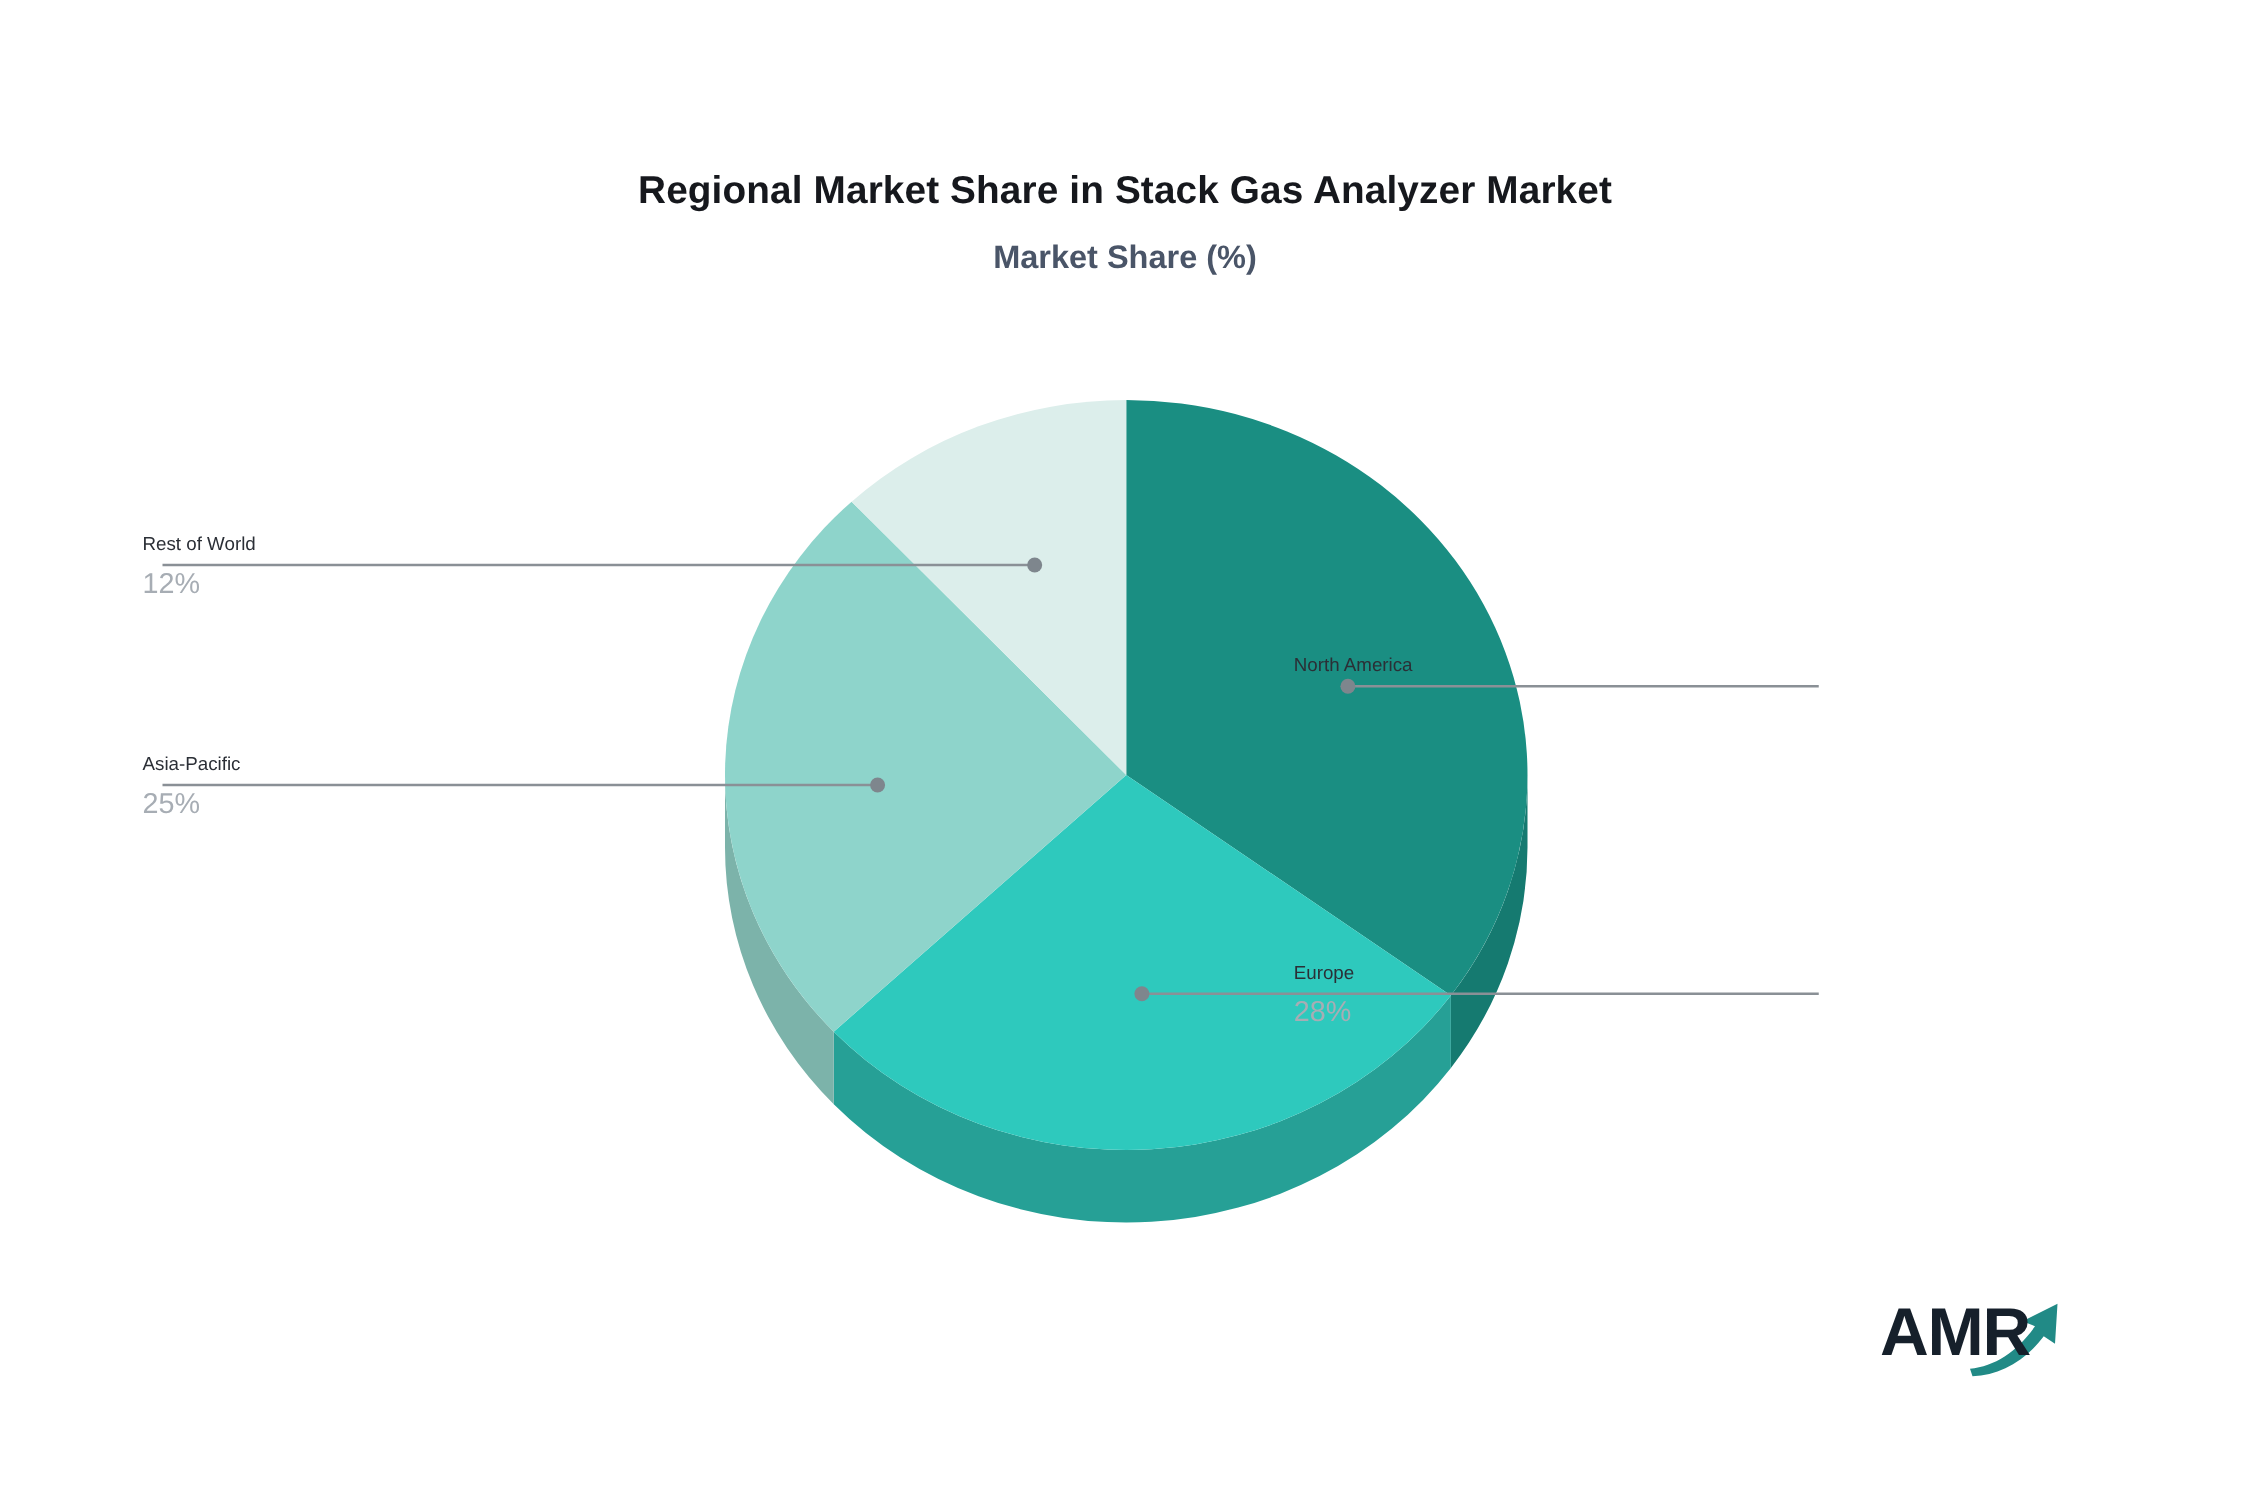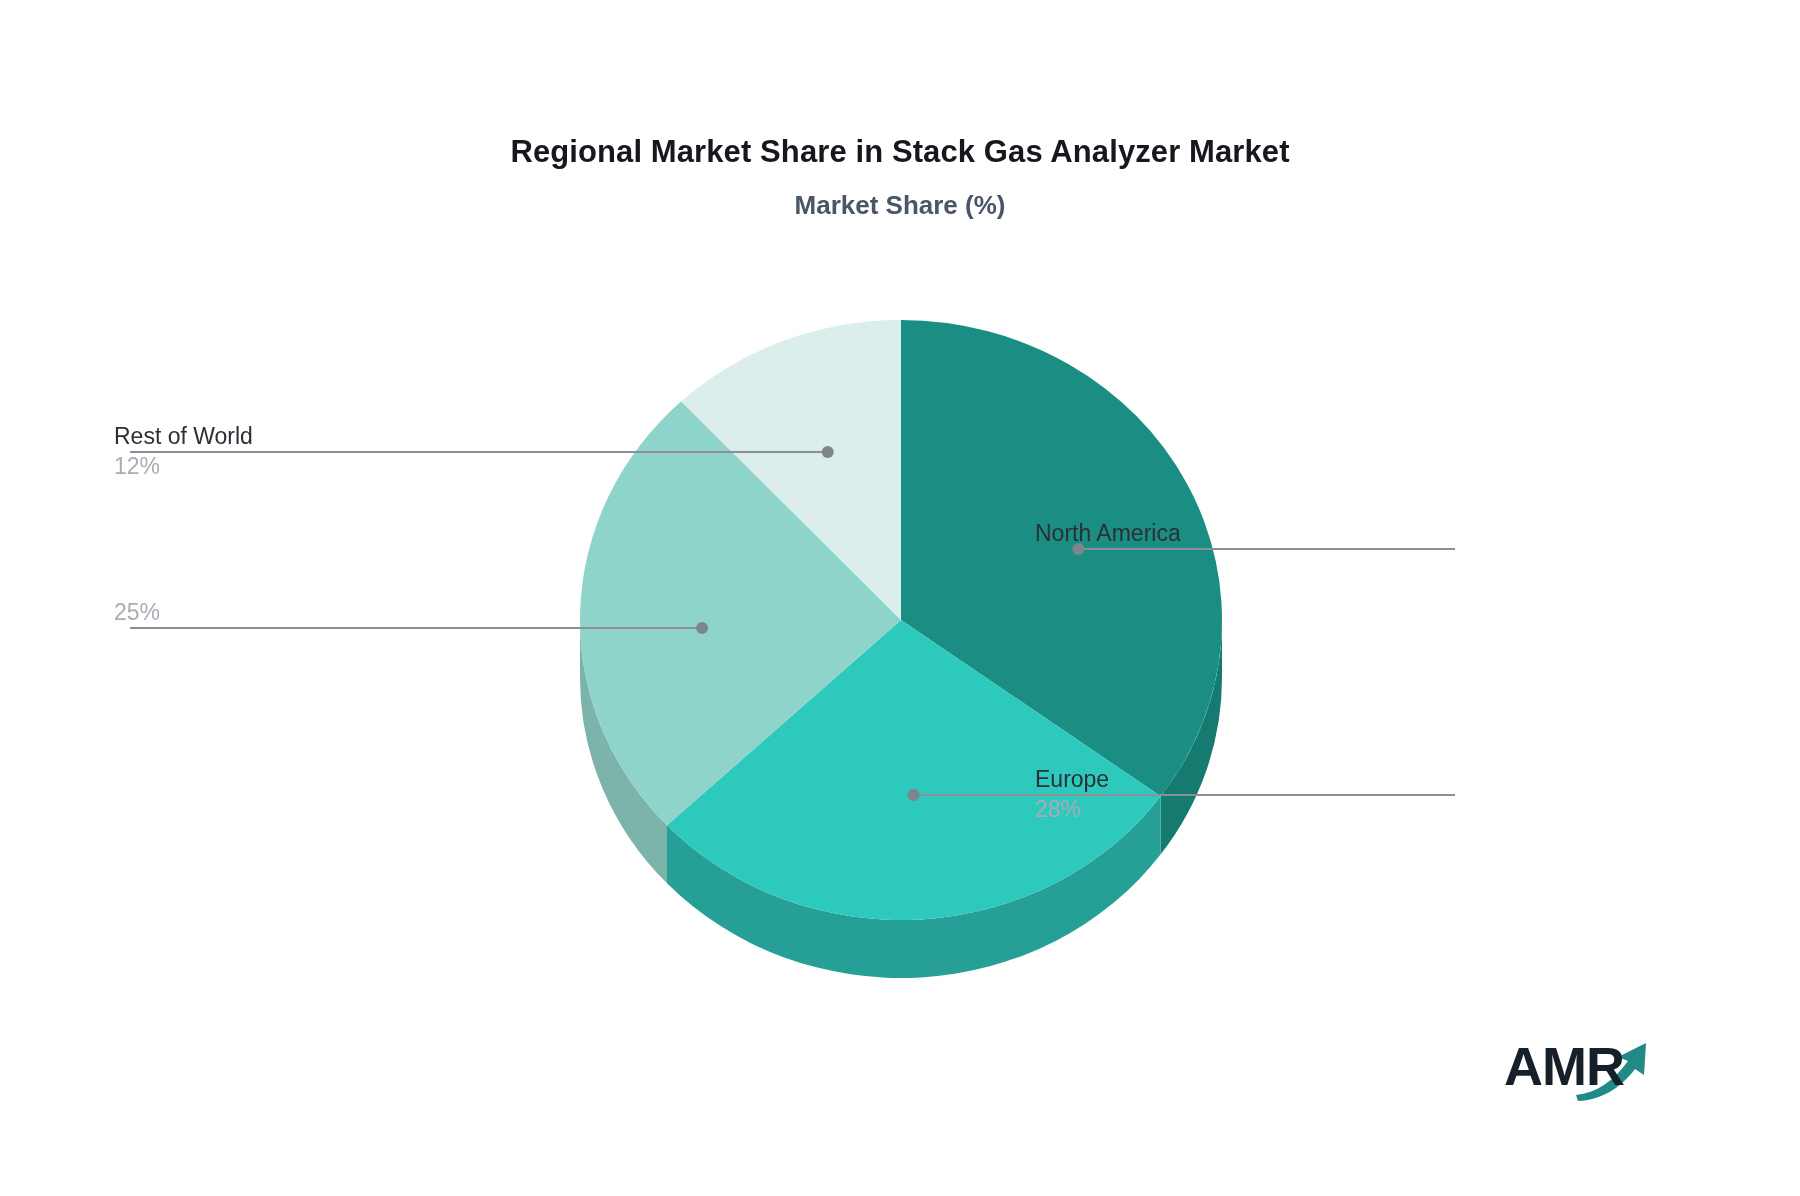--- a/index.html
+++ b/index.html
@@ -42,21 +42,21 @@
     position: absolute;
     left: 0;
     top: 0;
     width: 1800px;
     height: 1196px;
   }
   .callout {
     position: absolute;
   }
   .callout-label {
-    font-size: 23px;
+    font-size: 15px;
     color: #2b2f36;
     white-space: nowrap;
     line-height: 30px;
   }
   .callout-value {
     font-size: 23px;
     color: #a7adb4;
     white-space: nowrap;
     line-height: 30px;
   }
@@ -125,20 +125,21 @@
   <div class="callout right" id="callout-0" style="top: 518px; right: 345px; width: 420px;">
     <div class="callout-label">North America</div>
   </div>
 
   <div class="callout right" id="callout-1" style="top: 764px; right: 345px; width: 420px;">
     <div class="callout-label">Europe</div>
     <div class="callout-value">28%</div>
   </div>
 
   <div class="callout left" id="callout-2" style="top: 597px; left: 114px; width: 420px;">
+    <div class="callout-label">Asia-Pacific</div>
     <div class="callout-value">25%</div>
   </div>
 
   <div class="callout left" id="callout-3" style="top: 421px; left: 114px; width: 420px;">
     <div class="callout-label">Rest of World</div>
     <div class="callout-value">12%</div>
   </div>
 
   <div id="amr-logo">
     <div class="amr-text" style="color: rgb(22, 32, 43);">AMR</div>

